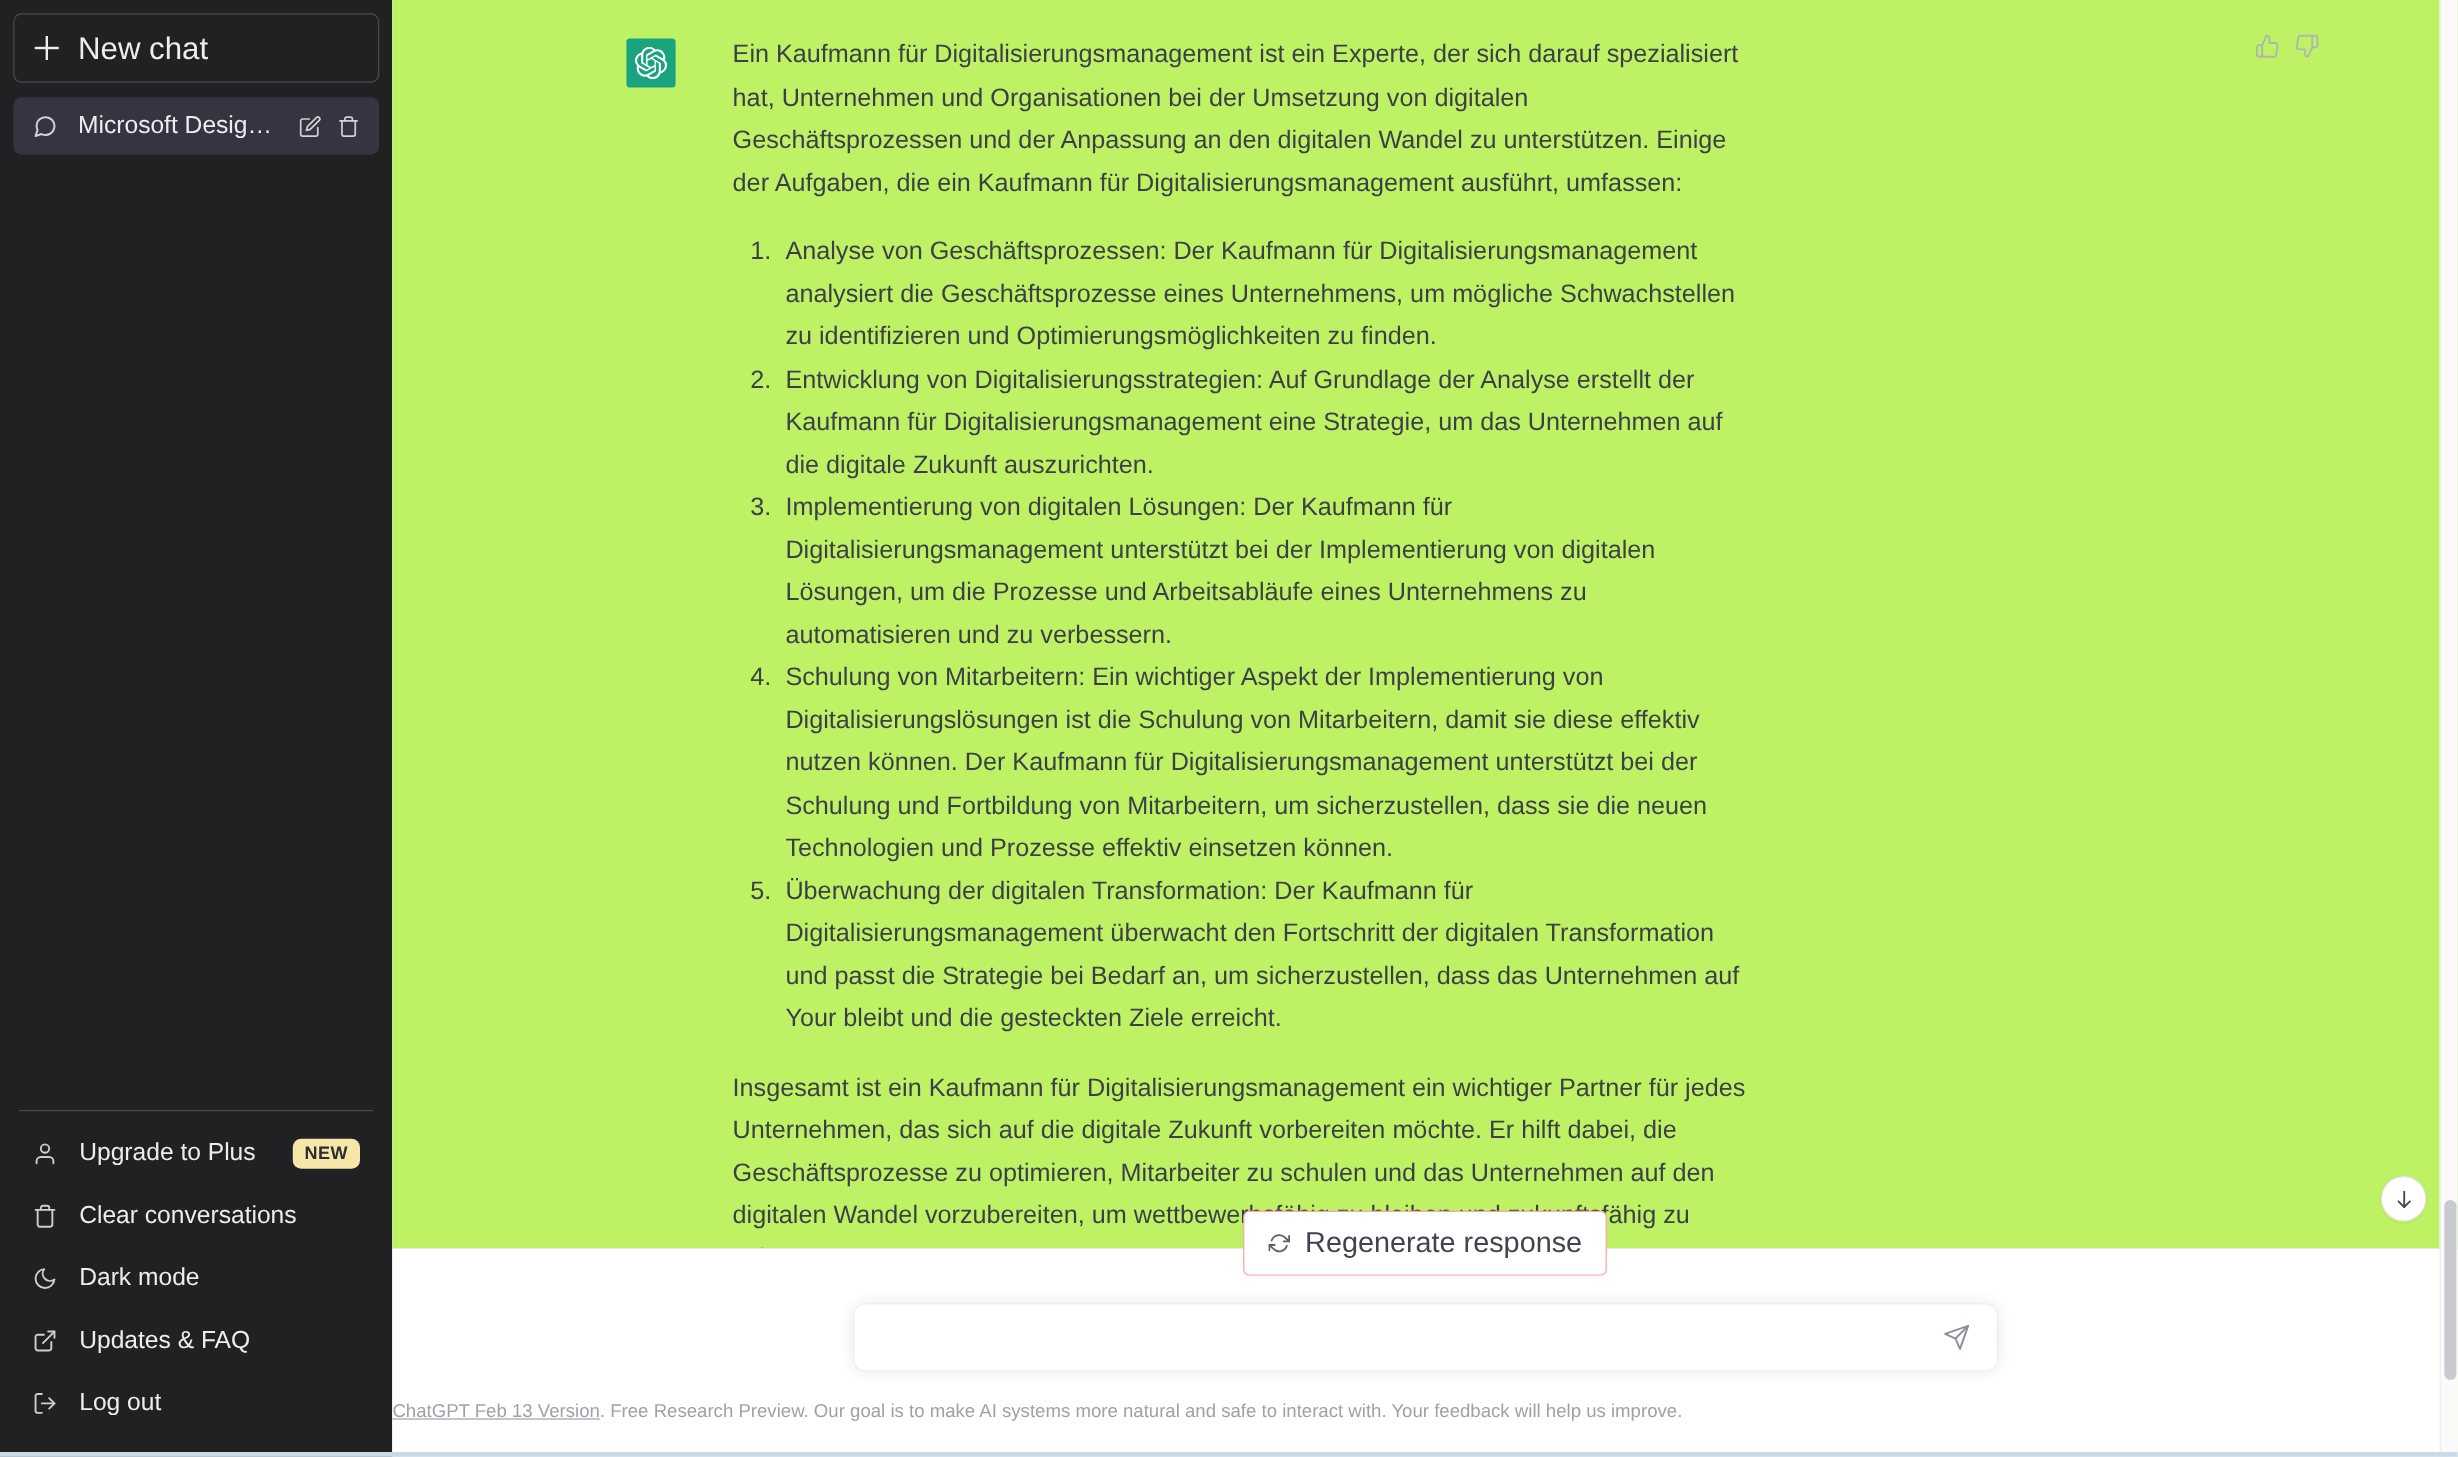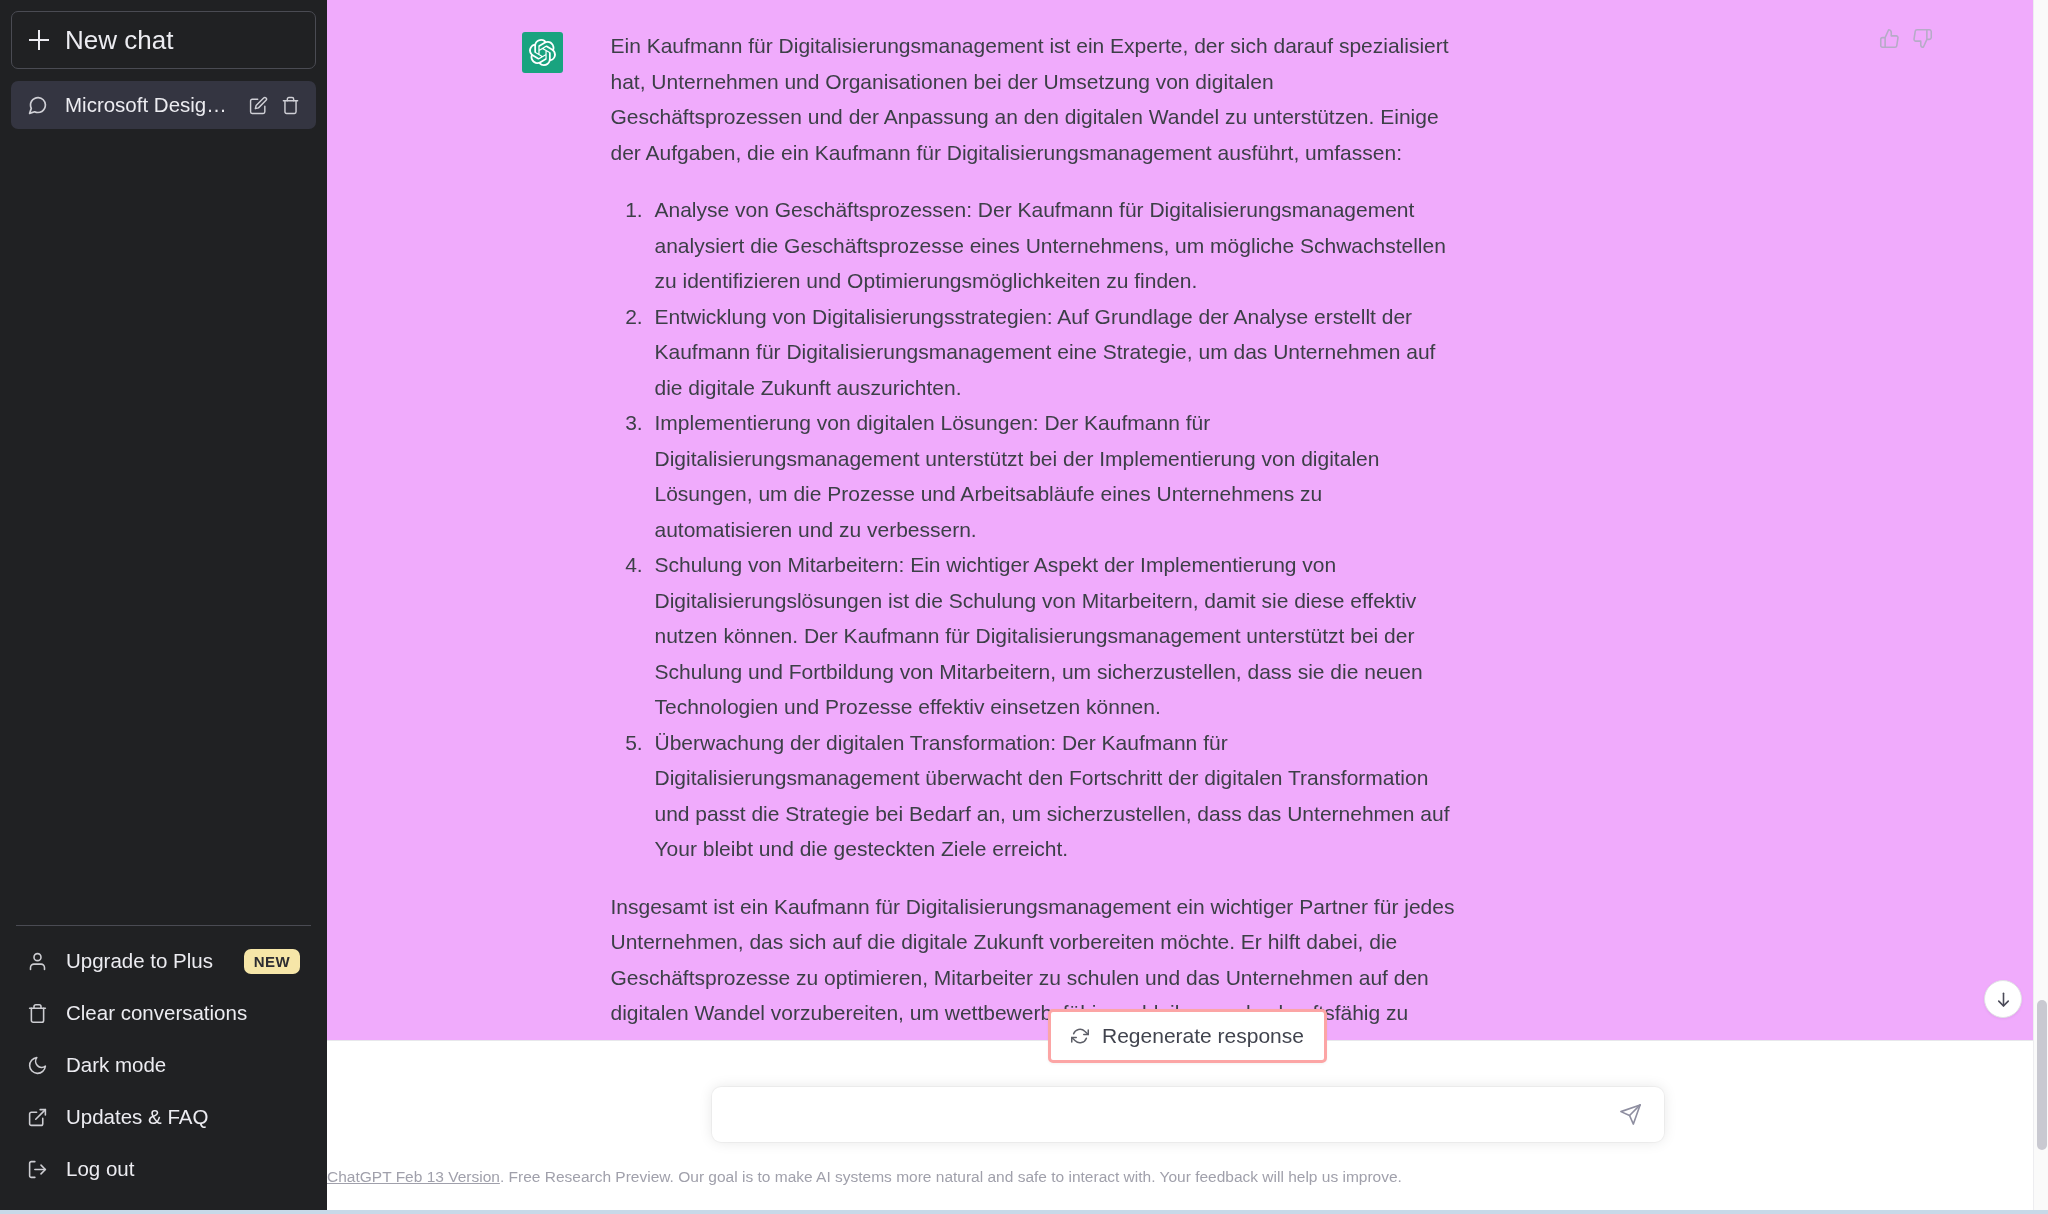--- a/index.html
+++ b/index.html
@@ -100,21 +100,21 @@
     flex:1 1 auto;
     height:1214px;
     display:flex;
     flex-direction:column;
     position:relative;
     background:#ffffff;
     min-width:0;
   }
   .thread {
     flex:1 1 auto;
-    background:#f0abfc;
+    background:#bef264;
     overflow:hidden;
     position:relative;
     border-bottom:1px solid #e8e8ec;
   }
   .message {
     display:flex;
     gap:48px;
     padding:28px 0 0 0;
     max-width:1380px;
     margin:0 auto;
@@ -164,24 +164,24 @@
   .regen-wrap {
     display:flex; justify-content:center;
     position:relative;
     height:0;
   }
   .regen-btn {
     position:absolute;
     top:-32px;
     display:flex; align-items:center; gap:13px;
     background:#ffffff;
-    border:3px solid #fca5a5;
+    border:1px solid #fca5a5;
     border-radius:5px;
     padding:12px 20px;
-    font-size:21px;
+    font-size:24px;
     color:#41444e;
     cursor:pointer;
     box-shadow:0 1px 3px rgba(0,0,0,.05);
     white-space:nowrap;
   }
 
   .composer {
     margin:46px auto 0 auto;
     width:952px;
     max-width:calc(100% - 120px);

